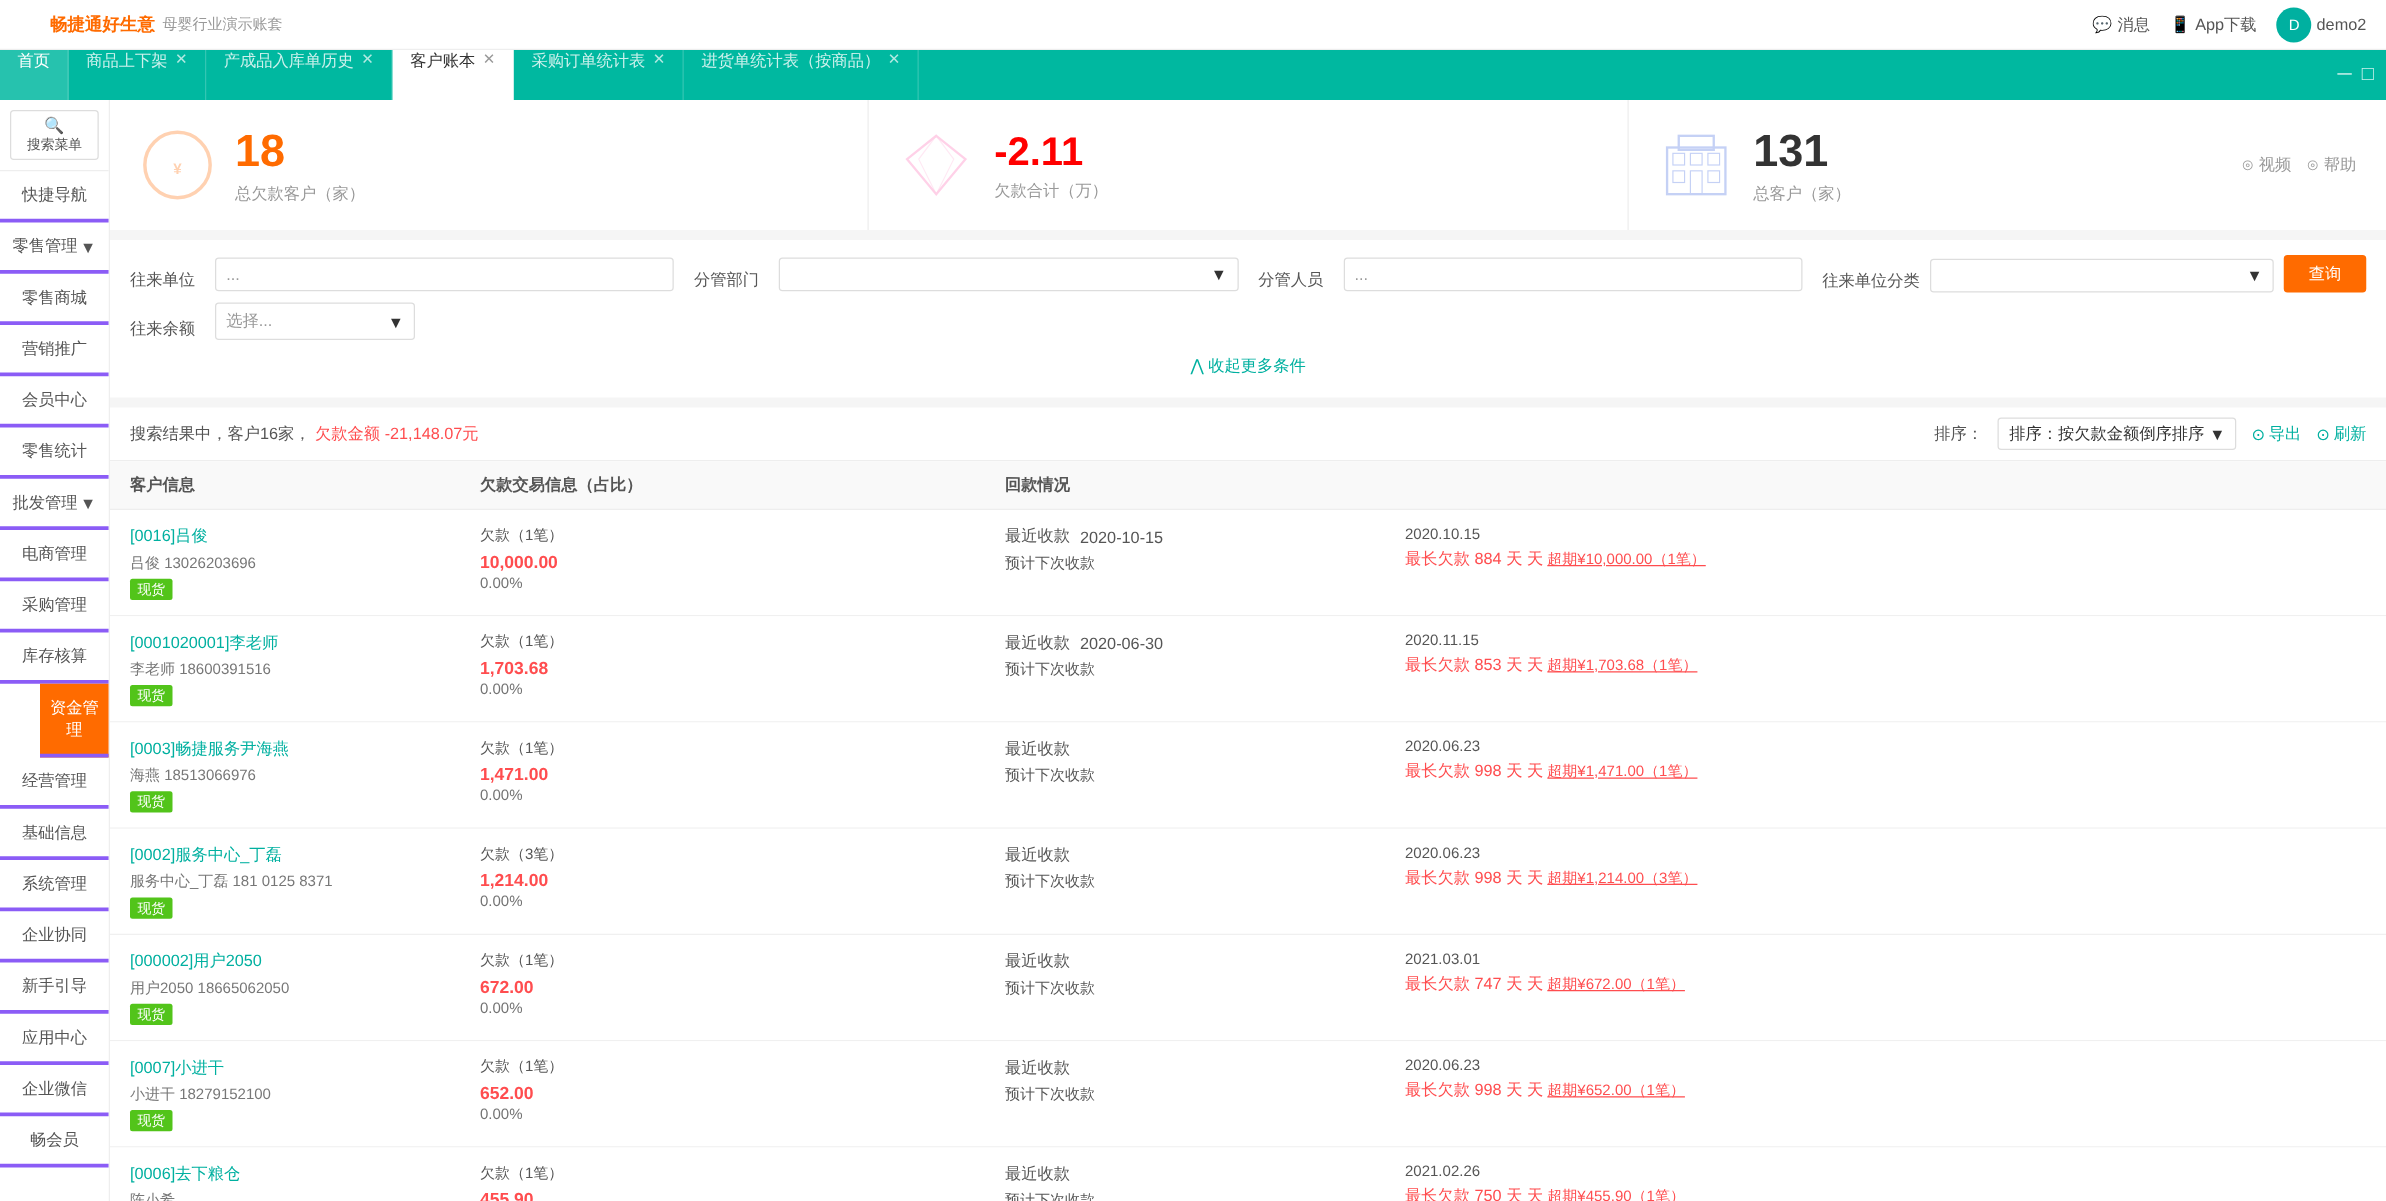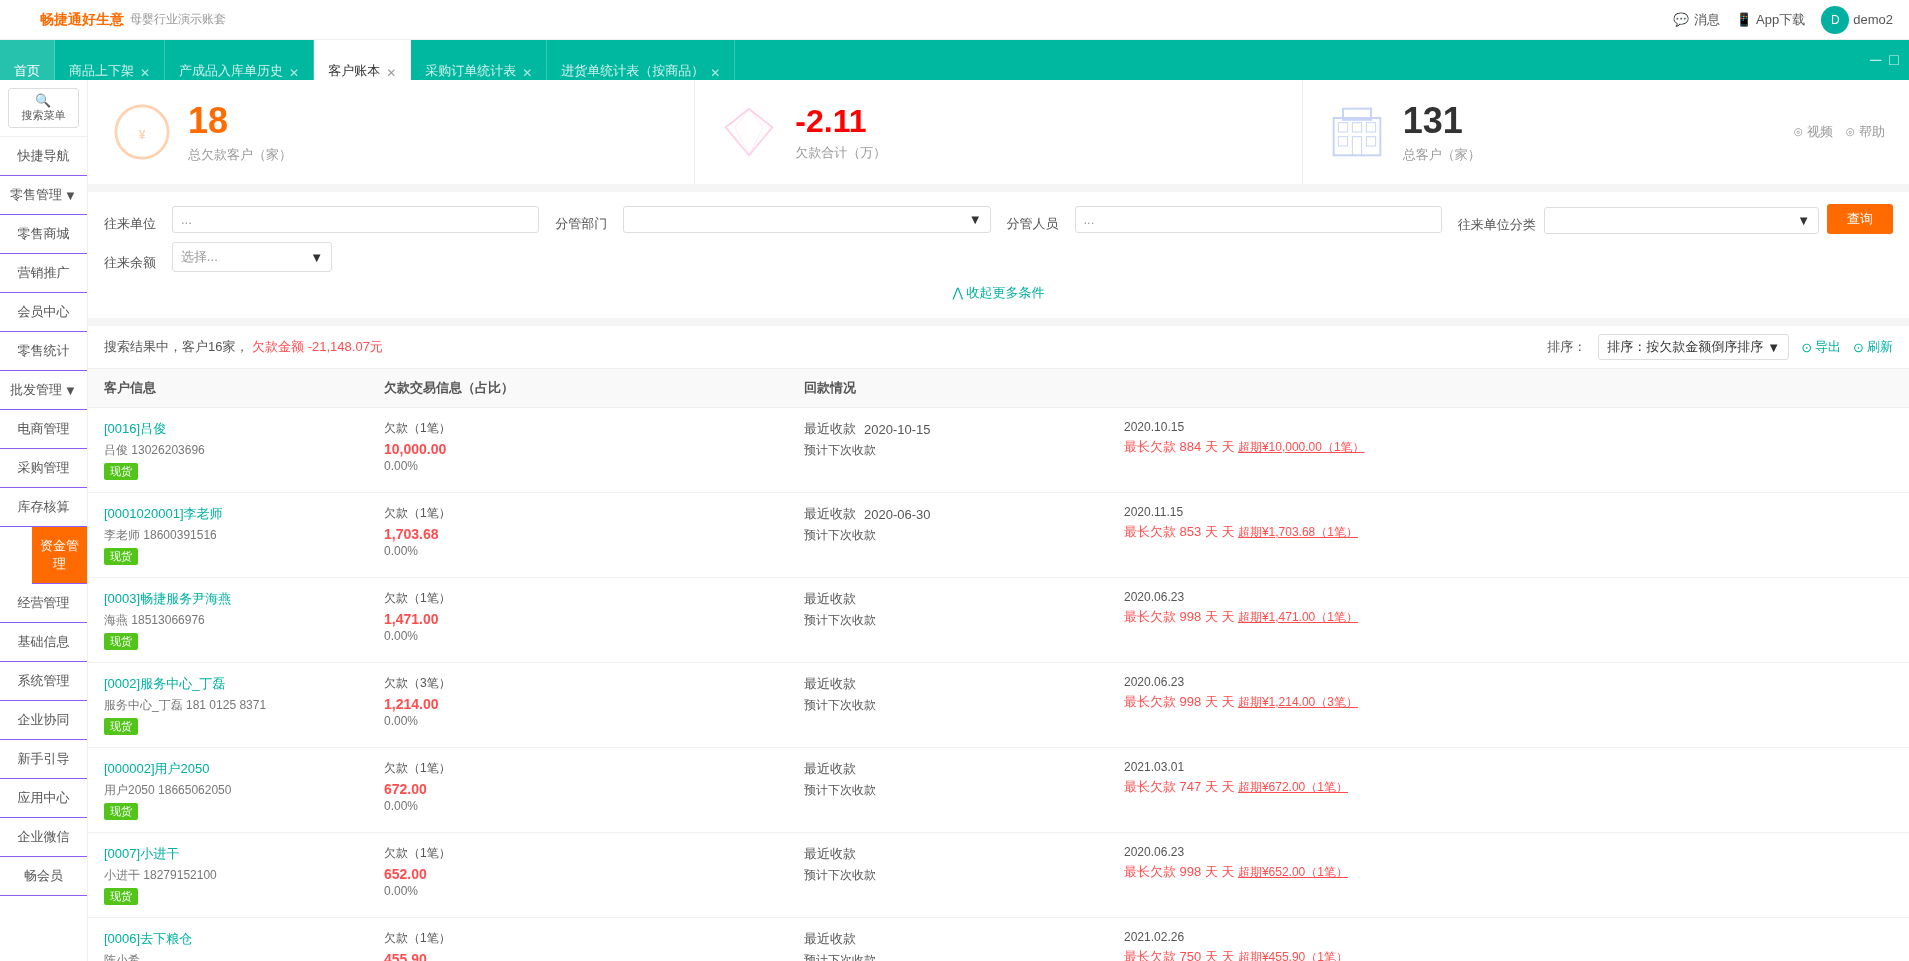--- a/index.html
+++ b/index.html
@@ -9,37 +9,37 @@
     .top-bar { height: 40px; background: #fff; display: flex; align-items: center; justify-content: space-between; padding: 0 16px; border-bottom: 1px solid #eee; flex-shrink: 0; }
     .top-bar-left { display: flex; align-items: center; gap: 8px; }
     .logo-area { display: flex; align-items: center; gap: 6px; }
     .logo-text { color: #ff6b00; font-weight: bold; font-size: 14px; margin-left: 24px; }
     .top-bar-right { display: flex; align-items: center; gap: 16px; }
     .top-bar-item { display: flex; align-items: center; gap: 4px; color: #555; cursor: pointer; }
     .avatar { width: 28px; height: 28px; border-radius: 50%; background: #00b0a0; display: flex; align-items: center; justify-content: center; color: white; font-size: 12px; }
 
     
     .tab-bar { height: 40px; background: #00b8a0; display: flex; align-items: stretch; flex-shrink: 0; }
-    .tab { display: flex; align-items: flex-end; padding: 0 14px; cursor: pointer; color: rgba(255,255,255,0.8); gap: 6px; border-right: 1px solid rgba(255,255,255,0.2); font-size: 13px; white-space: nowrap; }
+    .tab { display: flex; align-items: flex-start; padding: 0 14px; cursor: pointer; color: rgba(255,255,255,0.8); gap: 6px; border-right: 1px solid rgba(255,255,255,0.2); font-size: 13px; white-space: nowrap; }
     .tab:first-child { background: rgba(255,255,255,0.15); color: white; }
     .tab.active { background: #fff; color: #333; }
     .tab .close-btn { color: rgba(255,255,255,0.7); font-size: 12px; }
     .tab.active .close-btn { color: #999; }
     .tab-spacer { flex: 1; }
     .tab-actions { display: flex; align-items: center; padding: 0 10px; gap: 8px; color: rgba(255,255,255,0.8); }
     .tab-action-btn { cursor: pointer; font-size: 16px; }
 
     
     .main-layout { display: flex; flex: 1; overflow: hidden; }
 
     
     .sidebar { width: 88px; background: #fff; border-right: 1px solid #eee; display: flex; flex-direction: column; overflow-y: auto; flex-shrink: 0; }
     .sidebar-search { padding: 8px; border-bottom: 1px solid #eee; }
     .sidebar-search-btn { width: 100%; background: #fff; border: 1px solid #ddd; border-radius: 3px; padding: 4px; text-align: center; color: #555; cursor: pointer; font-size: 12px; }
-    .sidebar-nav-item { padding: 10px 8px; text-align: center; cursor: pointer; color: #555; border-bottom: 1px solid #8b5cf6; font-size: 12px; }
+    .sidebar-nav-item { padding: 10px 8px; text-align: center; cursor: pointer; color: #555; border-bottom: 3px solid #8b5cf6; font-size: 12px; }
     .sidebar-nav-item.active { background: #ff6b00; color: white; margin-left: 32px; }
     .sidebar-nav-item.has-arrow { display: flex; align-items: center; justify-content: center; gap: 2px; }
 
     
     .content { flex: 1; overflow-y: auto; background: #f5f5f5; }
 
     
     .summary-cards { display: flex; background: #fff; margin-bottom: 8px; }
     .summary-card { flex: 1; display: flex; align-items: center; padding: 20px 24px; border-right: 1px solid #eee; gap: 16px; }
     .summary-card:last-child { border-right: none; }

